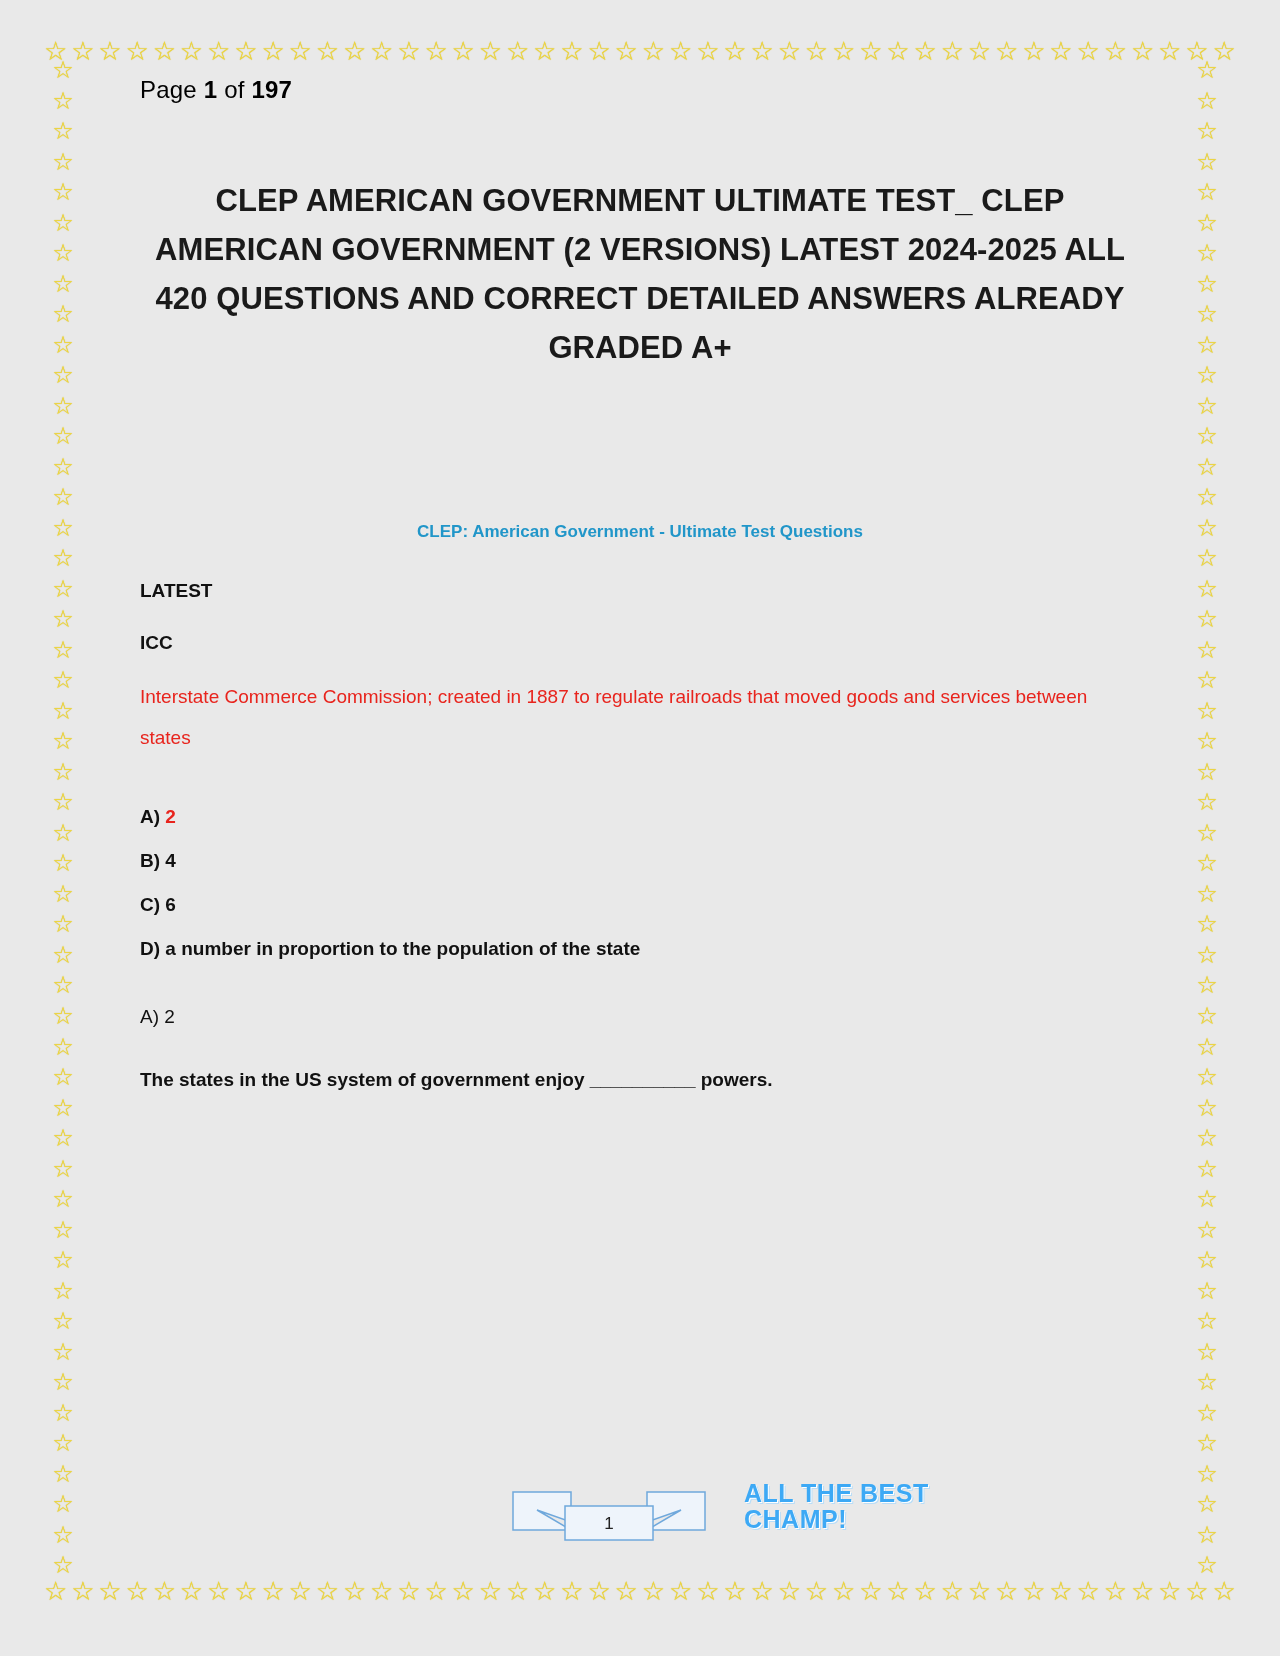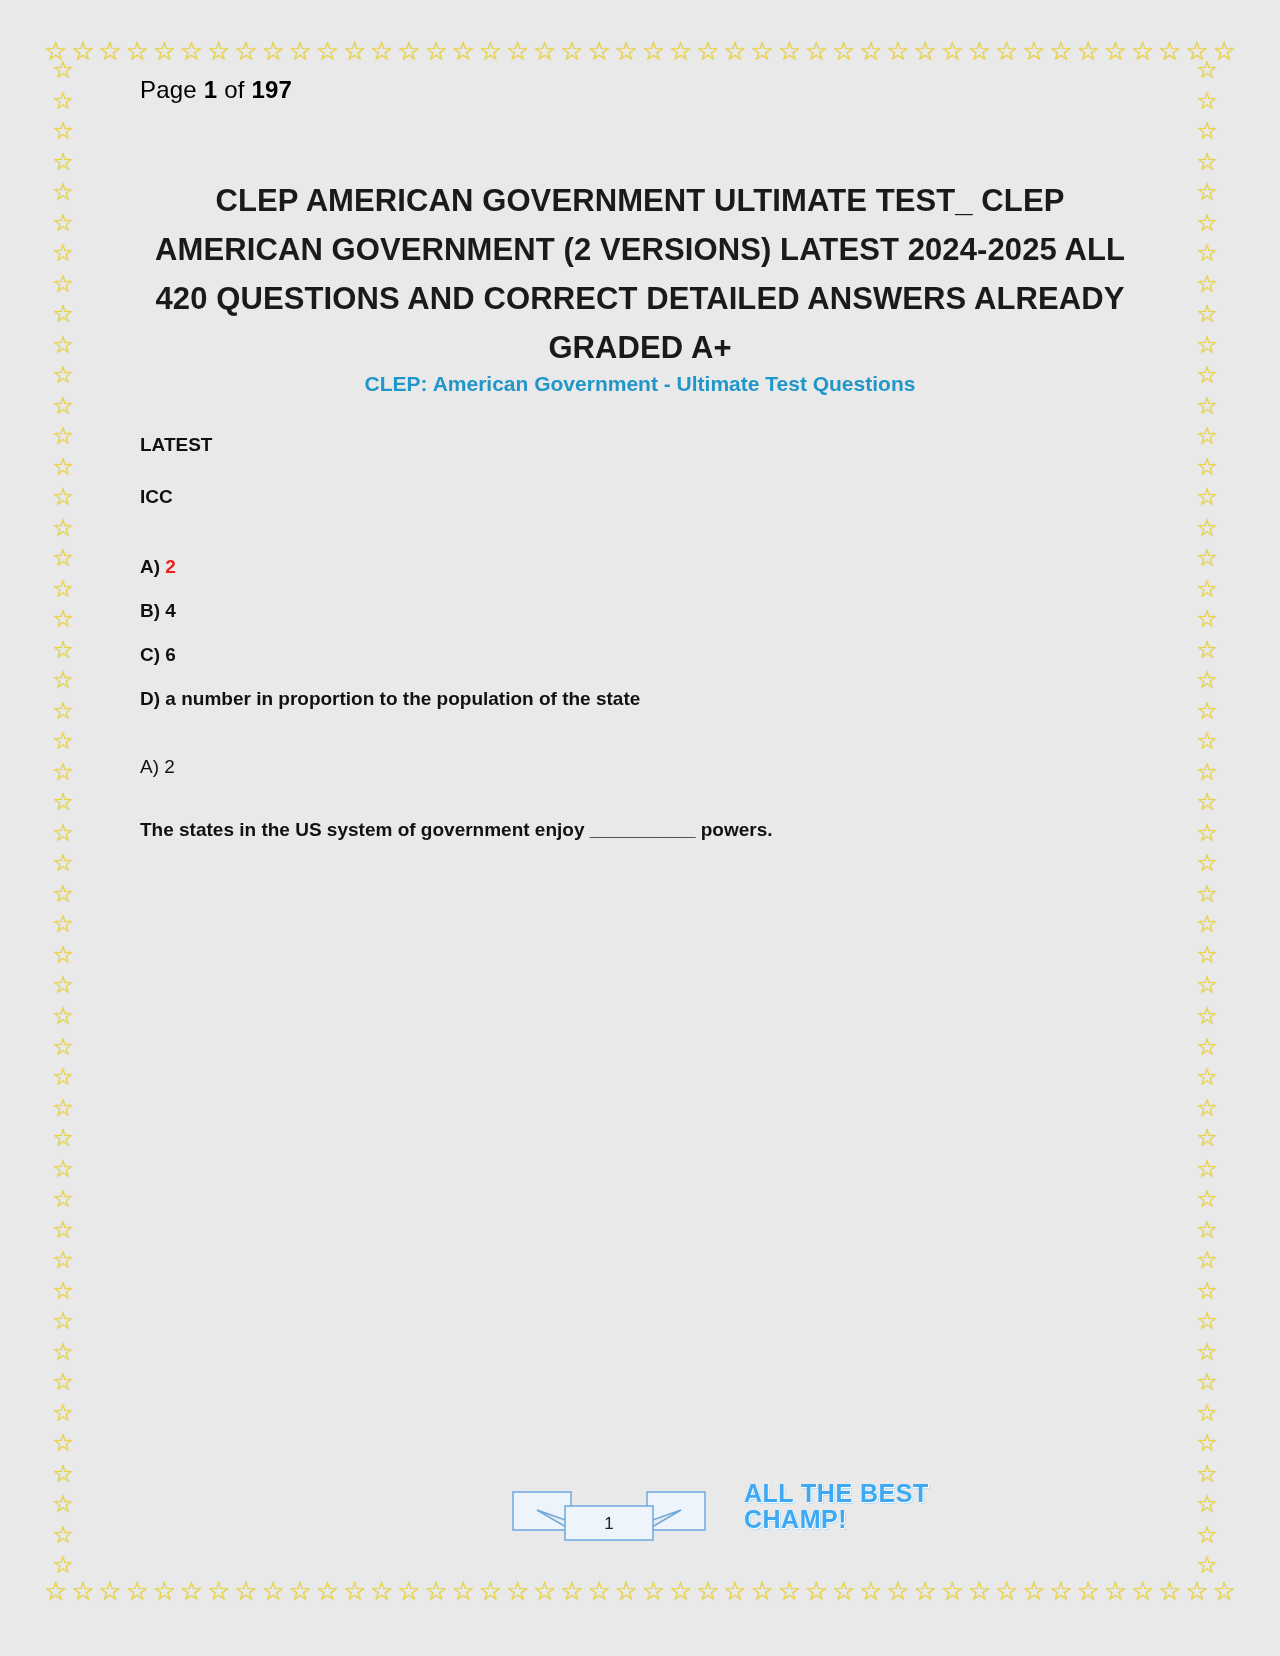--- a/index.html
+++ b/index.html
@@ -82,24 +82,25 @@
     margin: 72px 58px 0 58px;
     font-size: 31px;
     line-height: 49px;
     font-weight: bold;
     text-align: center;
     color: #1a1a1a;
     letter-spacing: 0.1px;
   }
 
   .subtitle {
+    margin-top: 150px;
     text-align: center;
     color: #2196c9;
     font-weight: bold;
-    font-size: 21px;
+    font-size: 17px;
   }
 
   .body-area {
     margin: 38px 46px 0 46px;
   }
 
   .q-term {
     font-size: 19px;
     font-weight: bold;
     color: #111;
@@ -387,20 +388,21 @@
 
     <div class="doc-title">CLEP AMERICAN GOVERNMENT ULTIMATE TEST_ CLEP AMERICAN GOVERNMENT (2 VERSIONS) LATEST 2024-2025 ALL 420 QUESTIONS AND CORRECT DETAILED ANSWERS ALREADY GRADED A+</div>
 
     <div class="subtitle">CLEP: American Government - Ultimate Test Questions</div>
 
     <div class="body-area">
 
       <div class="q-term">LATEST</div>
 
       <div class="q-term">ICC</div>
+      <div class="answer">Interstate Commerce Commission; created in 1887 to regulate railroads that moved goods and services between states</div>
 
 
       <div class="opt opt-first">
         <span>A)</span>
         <span class="hl">2</span>
       </div>
       <div class="opt">
         <span>B)</span>
         <span>4</span>
       </div>

